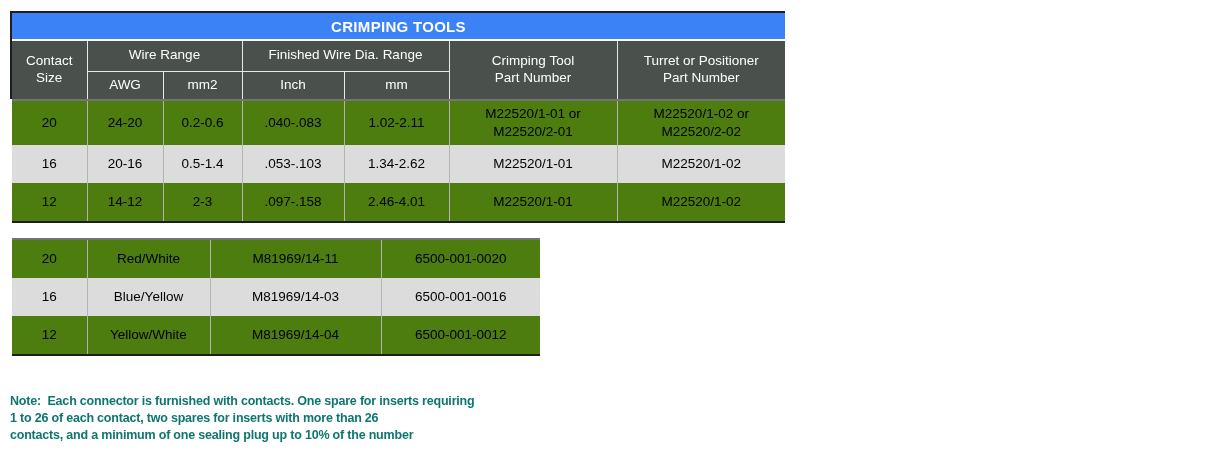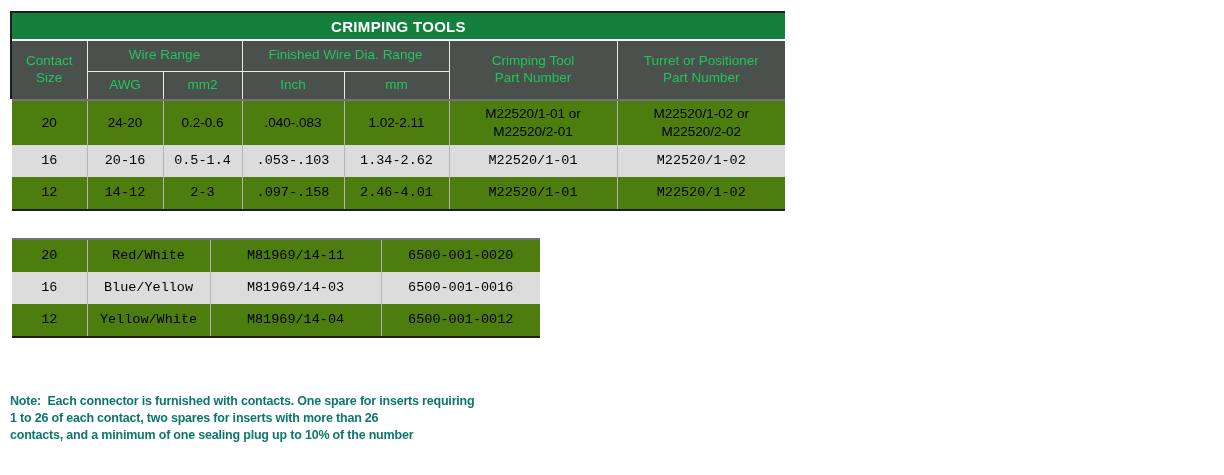--- a/index.html
+++ b/index.html
@@ -13,28 +13,28 @@
   .tblwrap { position: absolute; }
   #crimping-table  { left: 10px; top: 11px;  width: 775px; }
   #insertion-table { left: 10px; top: 238px; width: 530px; }
 
   .header-block {
     border-top: 2px solid #1e1e1e;
     border-left: 2px solid #1e1e1e;
     background: #ffffff;
   }
   .title-bar {
-    height: 26px; background: #15803d; color: #ffffff;
+    height: 26px; background: #3b82f6; color: #ffffff;
     font-weight: bold; font-size: 15px; letter-spacing: 0.3px;
     display: flex; align-items: center; justify-content: center;
     margin-bottom: 2px;
   }
   table { border-collapse: collapse; table-layout: fixed; width: 100%; }
   th {
-    background: #4a504c; color: #22c55e; font-weight: normal;
+    background: #4a504c; color: #ffffff; font-weight: normal;
     font-size: 13.5px; line-height: 1.25; padding: 0;
     text-align: center; vertical-align: middle;
     white-space: pre-line; border: 1px solid #e9e9e9;
   }
   .hdr-tbl tr:first-child > th { border-top: none; }
   .hdr-tbl tr > th:first-child { border-left: none; }
   .hdr-tbl tr > th:last-child  { border-right: none; }
   .hdr-tbl tr:last-child > th,
   .hdr-tbl th[rowspan] { border-bottom: none; }
 
@@ -49,21 +49,21 @@
     text-align: center; vertical-align: middle; white-space: pre-line;
     border-left: 1px solid #b3b3b3;
   }
   .data-tbl td:first-child { border-left: none; }
   .data-tbl tr.alt { background: #dcdcdc; }
 
   .row-h30 { height: 30px; }
   .row-h28 { height: 28px; }
   .row-h44 { height: 44px; }
   .row-h45 { height: 45px; }
-  .row-h25 { height: 32px; font-family: Liberation Mono, monospace; }
+  .row-h25 { height: 38px; }
 
   #note {
     position: absolute; left: 10px; top: 393px;
     font-size: 12.5px; font-weight: bold; color: #0f766e;
     letter-spacing: -0.2px;
   }
   #note .note-line { white-space: pre; line-height: 17px; }
 </style>
 </head>
 <body>

